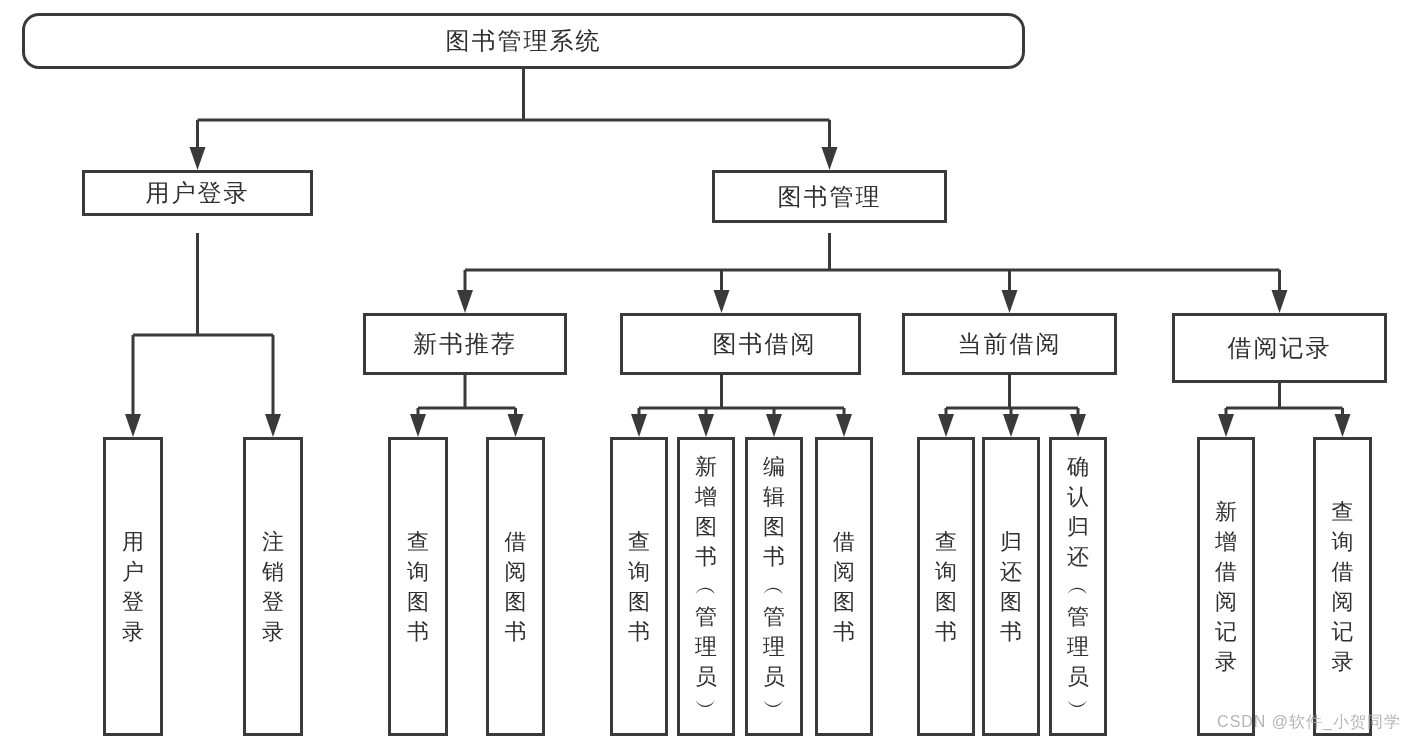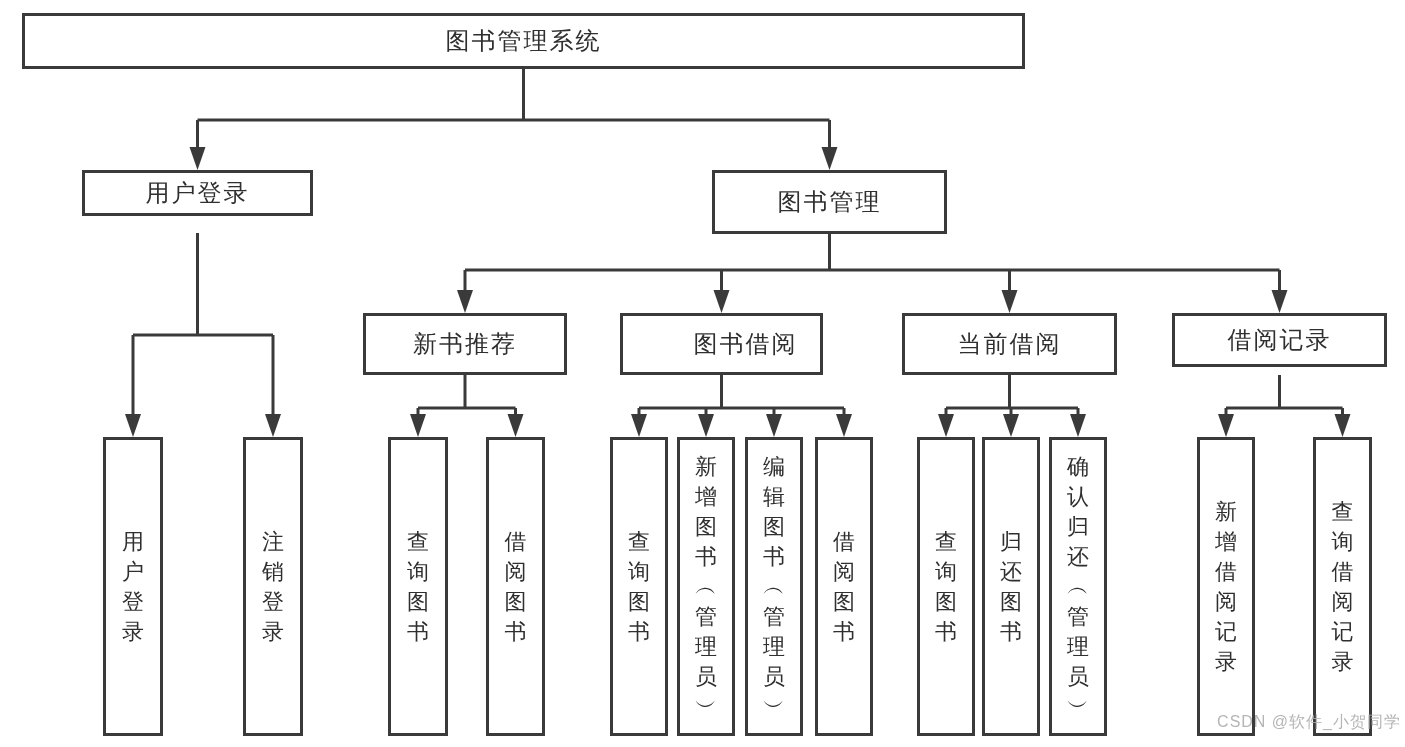--- a/index.html
+++ b/index.html
@@ -51,27 +51,27 @@
       <polygon points="698,414 714,414 706,437"></polygon>
       <polygon points="766,414 782,414 774,437"></polygon>
       <polygon points="836,414 852,414 844,437"></polygon>
       <polygon points="938,414 954,414 946,437"></polygon>
       <polygon points="1003,414 1019,414 1011,437"></polygon>
       <polygon points="1070,414 1086,414 1078,437"></polygon>
       <polygon points="1218,414 1234,414 1226,437"></polygon>
       <polygon points="1334.5,414 1350.5,414 1342.5,437"></polygon>
     </svg>
   <span class="watermark">CSDN @软件_小贺同学</span>
-<div class="node horiz" style="left: 22px; top: 13px; width: 1003px; height: 56px;">图书管理系统</div>
+<div class="node horiz" style="left: 22px; top: 13px; width: 1003px; height: 56px; border-radius: 17px;">图书管理系统</div>
     <div class="node horiz" style="left: 82px; top: 170px; width: 231px; height: 46px;">用户登录</div>
-    <div class="node horiz" style="left: 712px; top: 170px; width: 235px; height: 64px;">图书管理</div>
+    <div class="node horiz" style="left: 712px; top: 170px; width: 235px; height: 53px;">图书管理</div>
     <div class="node horiz" style="left: 363px; top: 313px; width: 204px; height: 62px;">新书推荐</div>
-    <div class="node horiz" style="left: 620px; top: 313px; width: 203px; height: 62px; padding-left: 48px;">图书借阅</div>
+    <div class="node horiz" style="left: 620px; top: 313px; width: 241px; height: 62px; padding-left: 48px;">图书借阅</div>
     <div class="node horiz" style="left: 902px; top: 313px; width: 215px; height: 62px;">当前借阅</div>
-    <div class="node horiz" style="left: 1172px; top: 313px; width: 215px; height: 54px;">借阅记录</div>
+    <div class="node horiz" style="left: 1172px; top: 313px; width: 215px; height: 70px;">借阅记录</div>
     <div class="node vert" style="left: 103px; top: 437px; width: 60px; height: 299px;">
       <span>用</span>
       <span>户</span>
       <span>登</span>
       <span>录</span>
     </div>
     <div class="node vert" style="left: 243px; top: 437px; width: 60px; height: 299px;">
       <span>注</span>
       <span>销</span>
       <span>登</span>

